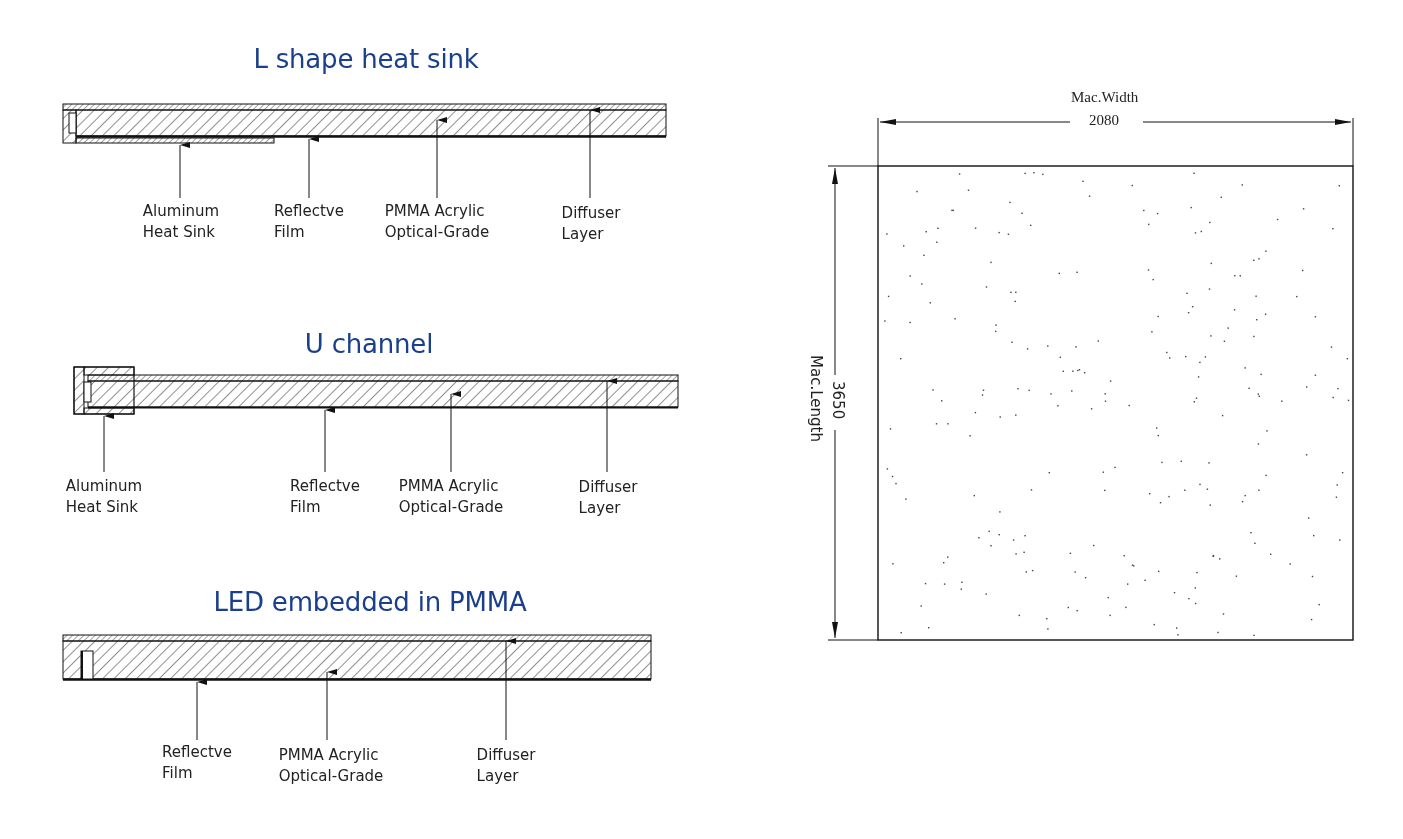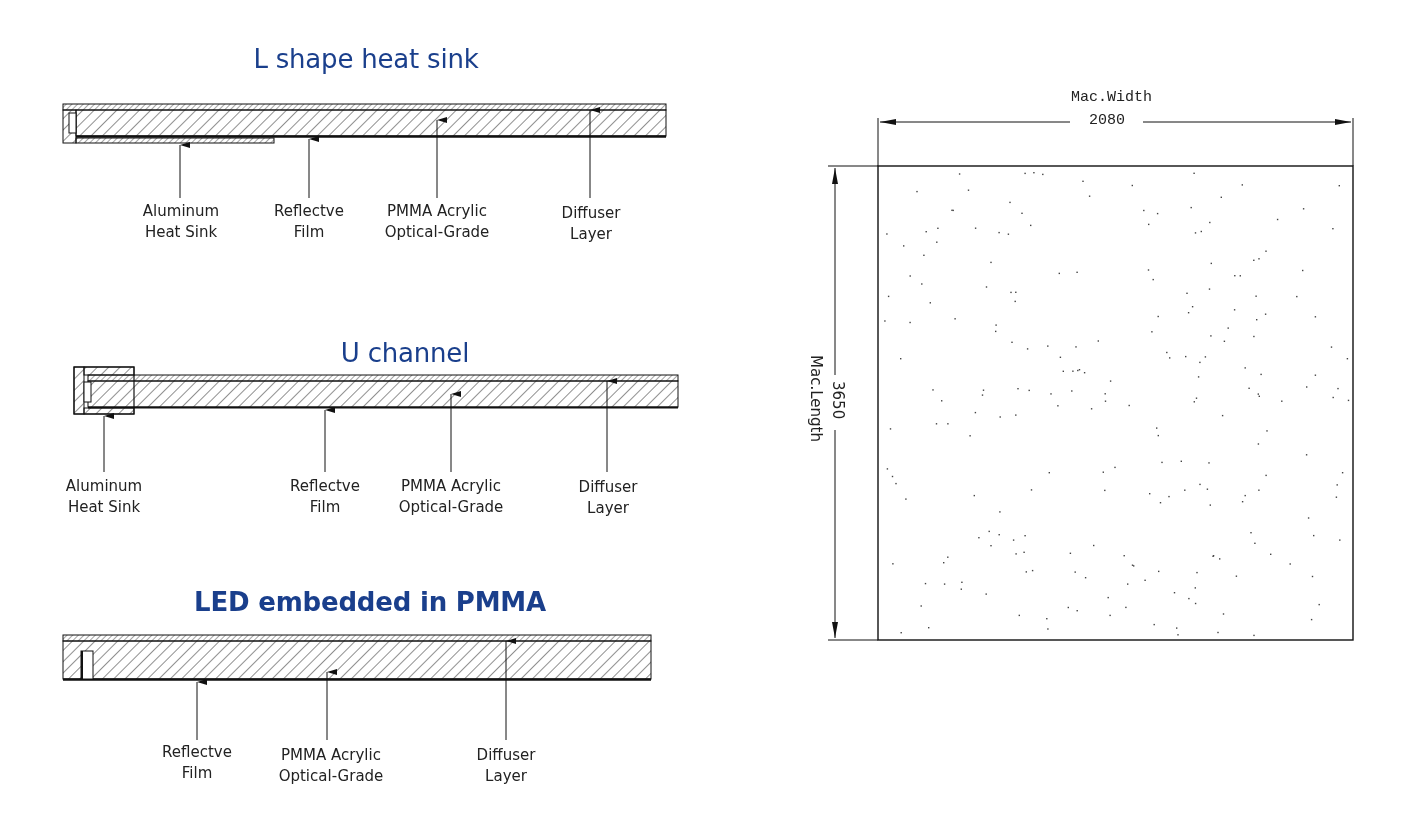--- a/index.html
+++ b/index.html
@@ -1,22 +1,22 @@
 <!DOCTYPE html>
 <html><head>
   <meta charset="utf-8">
   <style>
     html, body { margin: 0; padding: 0; background: #ffffff; }
     body { width: 1403px; height: 839px; position: relative; overflow: hidden;
            font-family: "DejaVu Sans", "Liberation Sans", sans-serif; }
     .title { position: absolute; color: #1a3f8c; font-size: 26px; white-space: nowrap;
              transform: translateX(-50%); font-family: "DejaVu Sans", sans-serif; letter-spacing: -0.2px; }
-    .lbl { position: absolute; color: #222; font-size: 15px; line-height: 21px; text-align: center;
+    .lbl { position: absolute; color: #222; font-size: 15px; line-height: 21px; text-align: left;
            transform: translateX(-50%); white-space: nowrap; font-family: "DejaVu Sans", sans-serif; }
-    .dimtxt { position: absolute; color: #222; font-size: 15px; white-space: nowrap; font-family: Liberation Mono, monospace; text-align: right; }
+    .dimtxt { position: absolute; color: #222; font-size: 15px; white-space: nowrap; font-family: Liberation Serif, serif; text-align: right; }
     svg { position: absolute; left: 0; top: 0; }
     .vtext { position: absolute; color: #222; font-size: 15px; white-space: nowrap;
              transform-origin: 0 0; font-family: "DejaVu Sans", sans-serif; }
   </style>
 </head>
 <body>
 
 <svg width="1403" height="839" viewBox="0 0 1403 839">
   <defs>
     <pattern id="hatchBig" patternUnits="userSpaceOnUse" width="8" height="8" patternTransform="rotate(45)">
@@ -332,22 +332,22 @@
         <rect x="947.1" y="556.5" width="1.4" height="1.4"></rect>
         <rect x="958.9" y="173.3" width="1.4" height="1.4"></rect>
         <rect x="1233.9" y="309.1" width="1.4" height="1.4"></rect>
         <rect x="1302.0" y="269.8" width="1.4" height="1.4"></rect>
         <rect x="1330.8" y="346.4" width="1.4" height="1.4"></rect>
       </g>
   </g>
 </svg>
 
 <div class="title" style="left:366px; top:44px;">L shape heat sink</div>
-<div class="title" style="left:369px; top:338px;margin-left:36px;">U channel</div>
-<div class="title" style="left:370px; top:587px;font-weight:bold;">LED embedded in PMMA</div>
+<div class="title" style="left:369px; top:329px;">U channel</div>
+<div class="title" style="left:370px; top:587px;">LED embedded in PMMA</div>
 
 <div class="lbl" style="left:181px; top:201px;">
   <div>Aluminum</div>
   <div>Heat Sink</div>
 </div>
 <div class="lbl" style="left:309px; top:201px;">
   <div>Reflectve</div>
   <div>Film</div>
 </div>
 <div class="lbl" style="left:437px; top:201px;">

